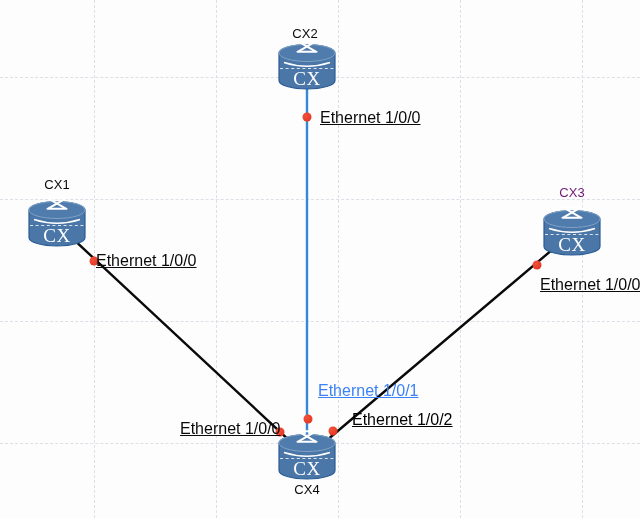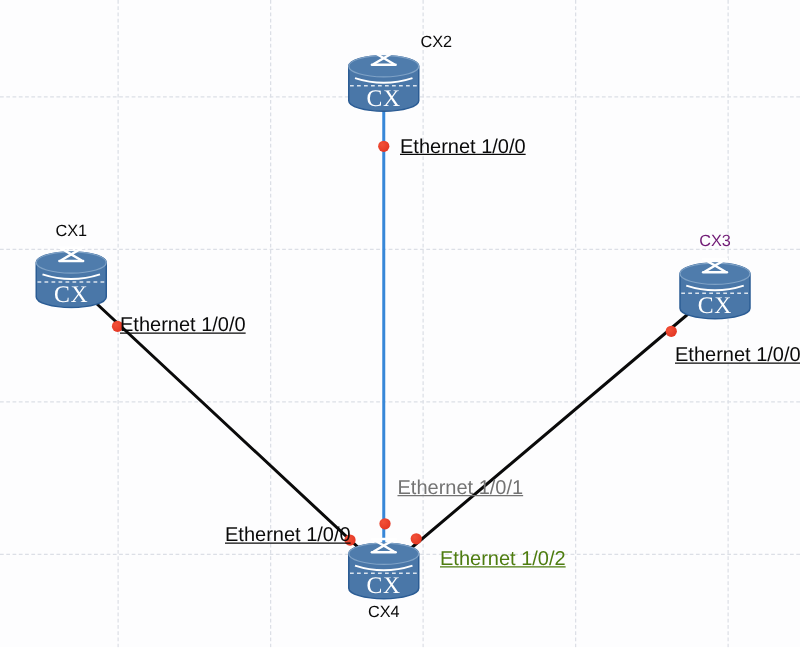--- a/index.html
+++ b/index.html
@@ -74,21 +74,21 @@
       <path d="M19.5,3.2 L38.5,3.2"></path>
       <path d="M19.5,13.8 L38.5,13.8"></path>
       <path d="M21,3.8 L37,13.2"></path>
       <path d="M37,3.8 L21,13.2"></path>
     </g>
     <path d="M6,24.5 Q29,32 52,24.5" stroke="#ffffff" stroke-width="1.6" fill="none"></path>
     <line x1="2" y1="30.5" x2="56" y2="30.5" stroke="rgba(255,255,255,0.8)" stroke-width="1.2" stroke-dasharray="3,2.6"></line>
     <text class="i-text" x="29" y="46.5" text-anchor="middle" fill="#ffffff" font-family="Liberation Serif, serif" font-size="19" letter-spacing="0.5">CX</text>
   </svg>
     </div>
-    <div class="device-label" style="left: 305px; top: 33px; color: rgb(10, 10, 10); margin-left: 44px;">CX2</div>
+    <div class="device-label" style="left: 305px; top: 33px; color: rgb(10, 10, 10);">CX2</div>
     <div class="device" style="left: 543px; top: 204px;">
       <svg width="58" height="52" viewBox="0 0 58 52">
     <path class="i-body" d="M1,15 A28,8.5 0 0 1 57,15 L57,42.5 A28,8.5 0 0 1 1,42.5 Z" stroke-width="1.2" fill="#4a77a8" stroke="#2b5c94"></path>
     <ellipse class="i-top" cx="29" cy="15" rx="28" ry="8.5" stroke-width="1" fill="#4f7cac" stroke="#7fa2c6"></ellipse>
     <g stroke="#ffffff" stroke-width="2" fill="none" stroke-linecap="round">
       <path d="M19.5,3.2 L38.5,3.2"></path>
       <path d="M19.5,13.8 L38.5,13.8"></path>
       <path d="M21,3.8 L37,13.2"></path>
       <path d="M37,3.8 L21,13.2"></path>
     </g>
@@ -116,16 +116,16 @@
     <div class="device-label" style="left: 307px; top: 489px; color: rgb(10, 10, 10);">CX4</div>
     <div class="port-dot" style="left: 307px; top: 117px;"></div>
     <div class="port-label" style="left: 320px; top: 118px; color: rgb(10, 10, 10);">Ethernet 1/0/0</div>
     <div class="port-dot" style="left: 94px; top: 261px;"></div>
     <div class="port-label" style="left: 96px; top: 261px; color: rgb(10, 10, 10);">Ethernet 1/0/0</div>
     <div class="port-dot" style="left: 537px; top: 265px;"></div>
     <div class="port-label" style="left: 540px; top: 285px; color: rgb(10, 10, 10);">Ethernet 1/0/0</div>
     <div class="port-dot" style="left: 280px; top: 432px;"></div>
     <div class="port-label" style="left: 180px; top: 429px; color: rgb(10, 10, 10);">Ethernet 1/0/0</div>
     <div class="port-dot" style="left: 308px; top: 419px;"></div>
-    <div class="port-label" style="left: 318px; top: 391px; color: #737373;">Ethernet 1/0/1</div>
+    <div class="port-label" style="left: 318px; top: 391px; color: #3b82f6;">Ethernet 1/0/1</div>
     <div class="port-dot" style="left: 333px; top: 431px;"></div>
-    <div class="port-label" style="left: 352px; top: 448px; color: #4d7c0f;">Ethernet 1/0/2</div>
+    <div class="port-label" style="left: 352px; top: 420px; color: #000000;">Ethernet 1/0/2</div>
   </div>
 
 </body></html>

